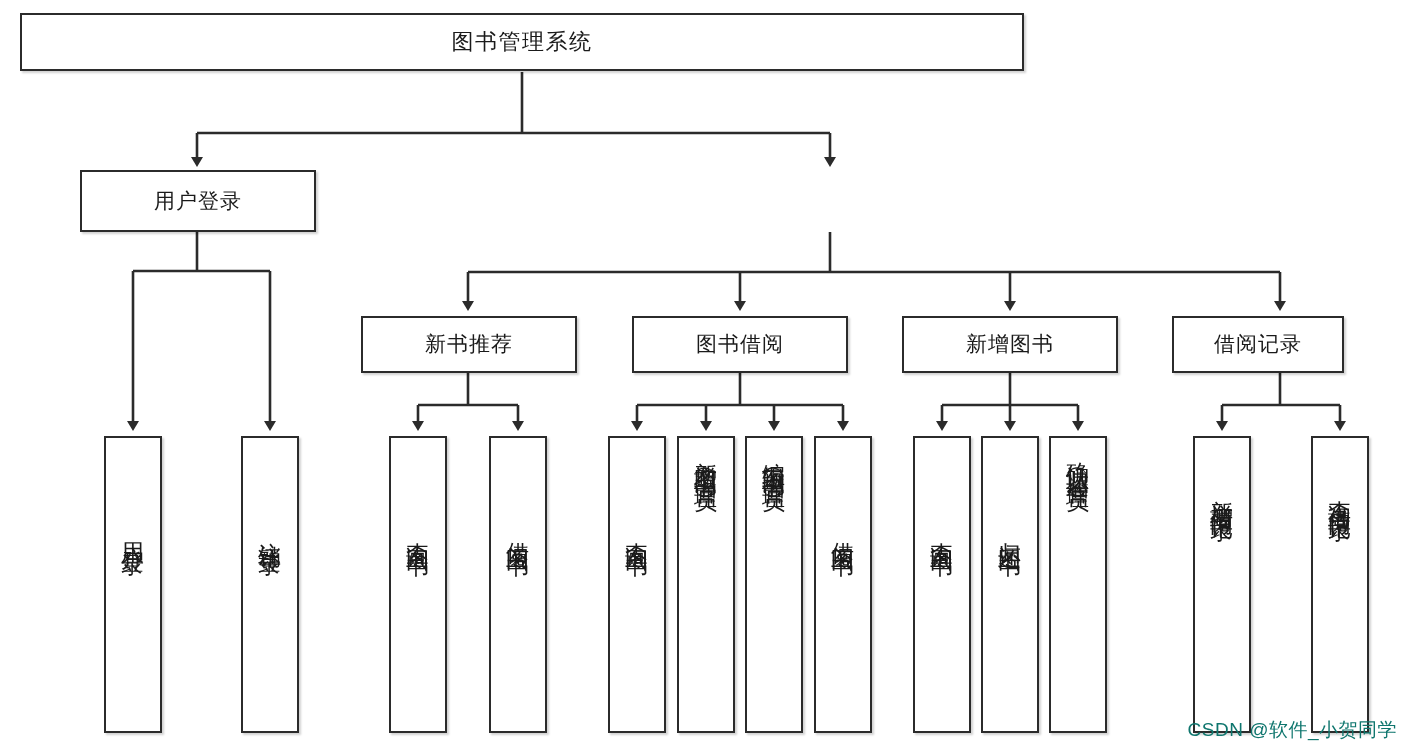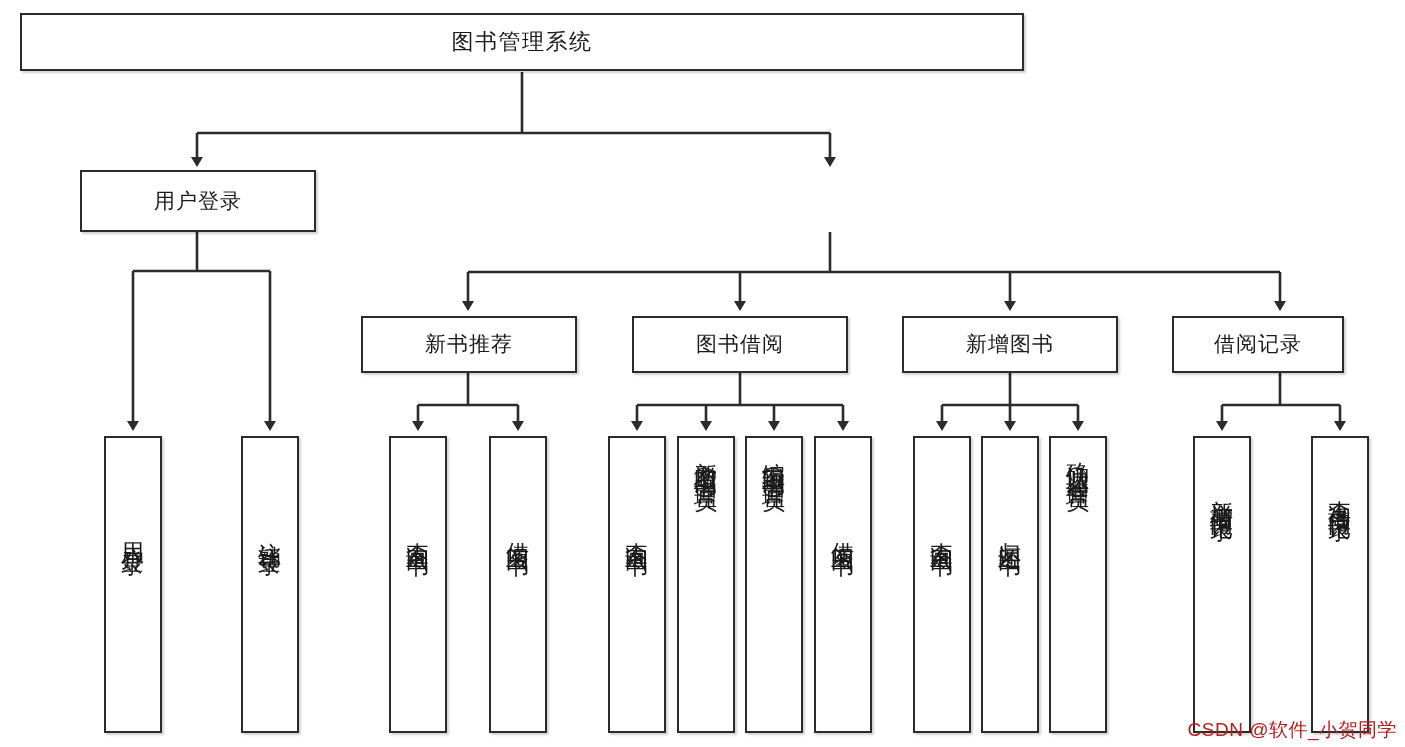--- a/index.html
+++ b/index.html
@@ -62,21 +62,21 @@
     font-size: 23px;
     line-height: 1.05;
     letter-spacing: 4px;
     white-space: nowrap;
   }
   .watermark {
     position: absolute;
     right: 8px;
     bottom: 4px;
     font-size: 19px;
-    color: #b91c1c;
+    color: #0f766e;
     letter-spacing: 0.5px;
     white-space: nowrap;
     user-select: none;
   }
 </style>
 </head>
 <body>
 
 <div id="canvas">
 

